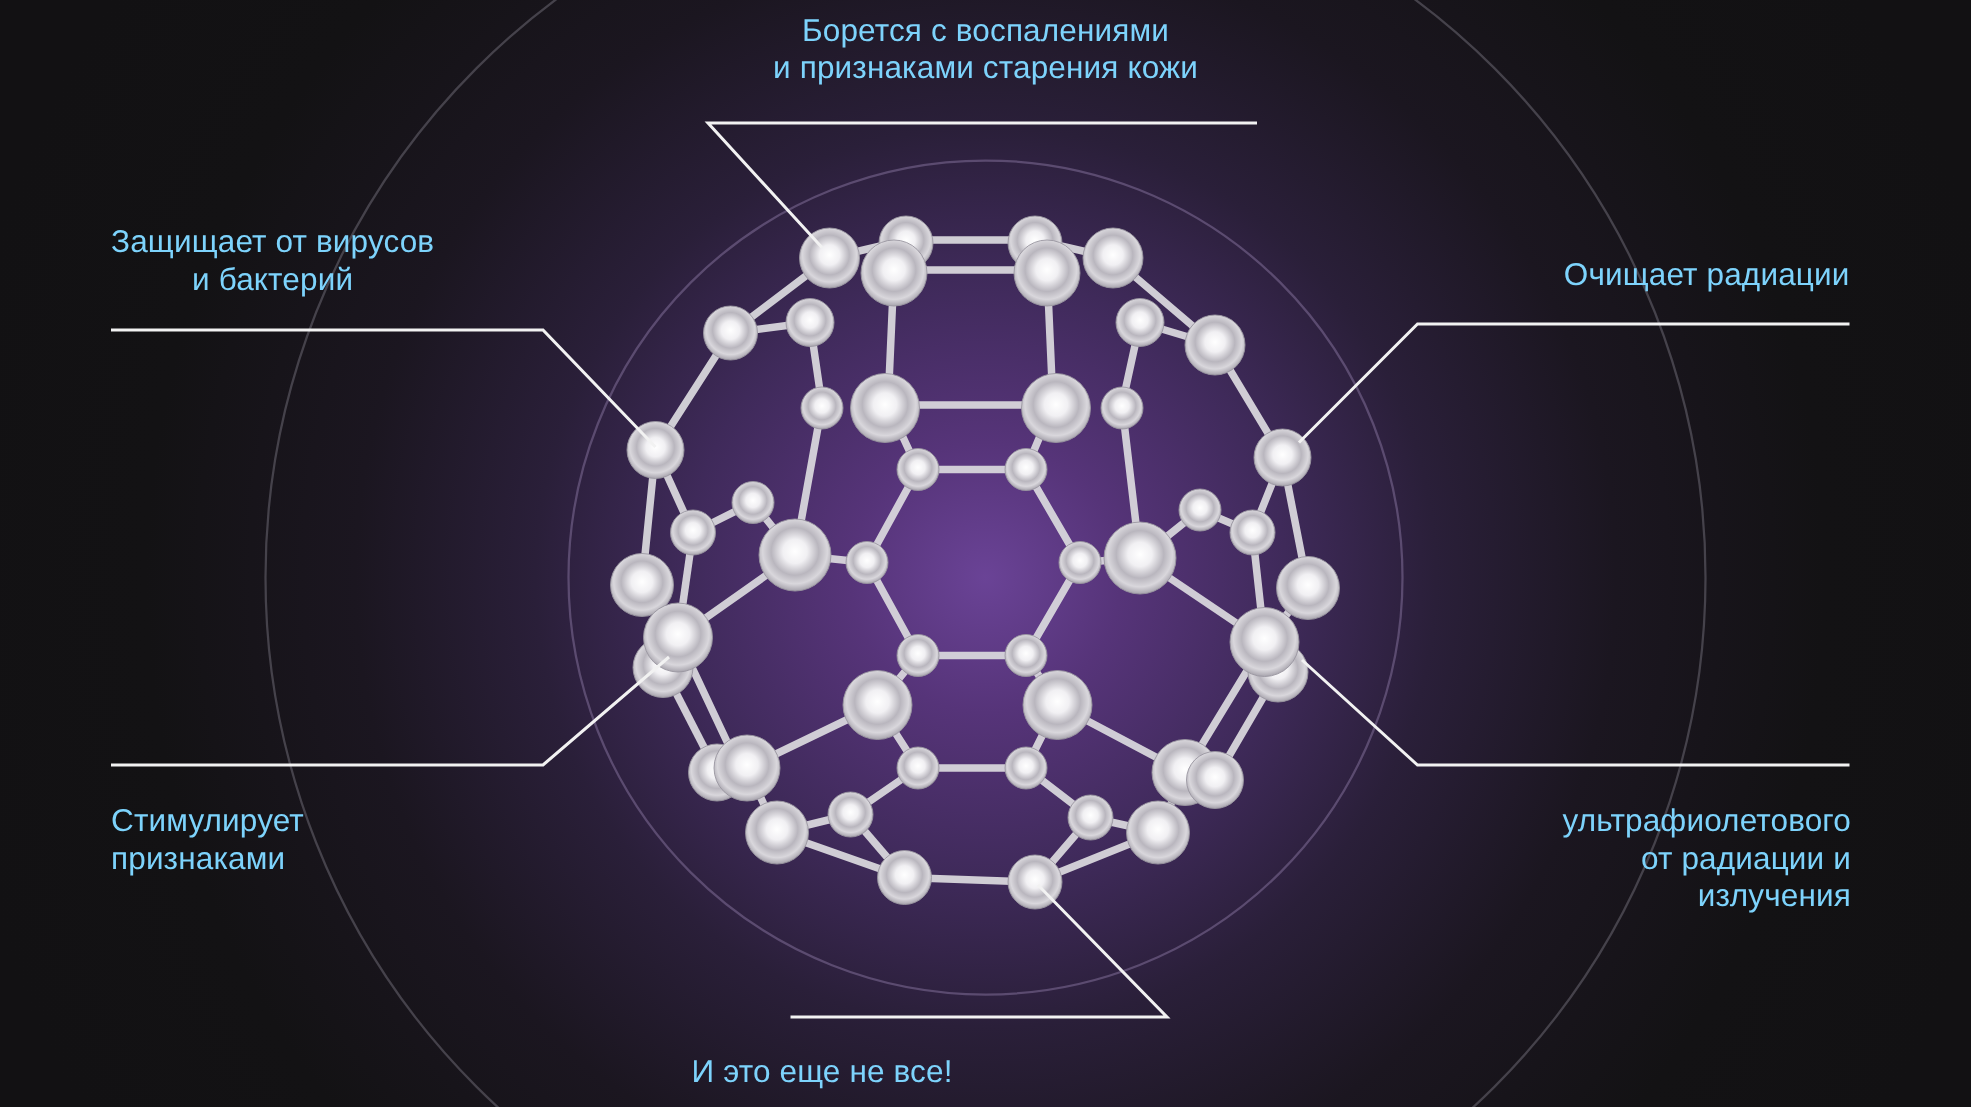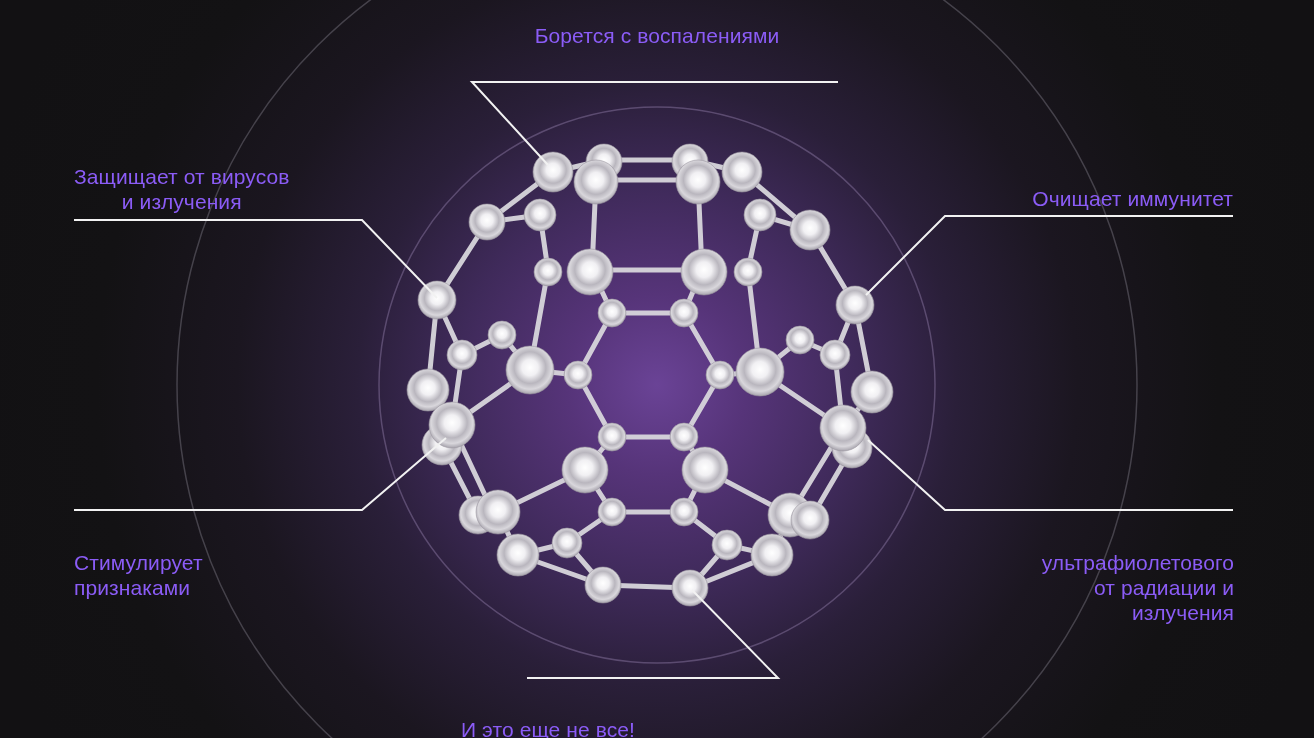--- a/index.html
+++ b/index.html
@@ -16,23 +16,22 @@
         radial-gradient(circle at 657px 385px,
           #6a4396 0px, #563479 90px, #3f2a5a 200px, #2a1f39 300px,
           #1b1620 420px, #131214 560px, #121113 700px);
     }
     svg.art { position: absolute; left: 0; top: 0; }
     .label {
       position: absolute;
       font-size: 21px;
       line-height: 25px;
       letter-spacing: 0.1px;
-      color: #8b5cf6;
+      color: #7dd3fc;
       white-space: nowrap;
-      margin-top: 15px;
     }
     .label .line { display: block; }
     .l-top { left: 0; width: 1314px; top: 8px; text-align: center; }
     .l-lt { left: 74px; top: 149px; text-align: center; }
     .l-rt { right: 81px; top: 171px; text-align: right; }
     .l-lb { left: 74px; top: 535px; text-align: left; }
     .l-rb { right: 80px; top: 535px; text-align: right; }
     .l-bot { left: 0; width: 1096px; top: 702px; text-align: center; }
   </style>
 </head>
@@ -194,29 +193,30 @@
     <polyline points="74,220 362,220 437,298"></polyline>
     <polyline points="1233,216 945,216 866,295"></polyline>
     <polyline points="74,510 362,510 446,438"></polyline>
     <polyline points="1233,510 945,510 868,440"></polyline>
     <polyline points="527,678 778,678 692,590"></polyline>
   </g>
 </svg>
 
 <div class="label l-top">
   <span class="line">Борется с воспалениями</span>
+  <span class="line">и признаками старения кожи</span>
 </div>
 
 <div class="label l-lt">
   <span class="line">Защищает от вирусов</span>
-  <span class="line">и излучения</span>
+  <span class="line">и бактерий</span>
 </div>
 
 <div class="label l-rt">
-  <span class="line">Очищает иммунитет</span>
+  <span class="line">Очищает радиации</span>
 </div>
 
 <div class="label l-lb">
   <span class="line">Стимулирует</span>
   <span class="line">признаками</span>
 </div>
 
 <div class="label l-rb">
   <span class="line">ультрафиолетового</span>
   <span class="line">от радиации и</span>

